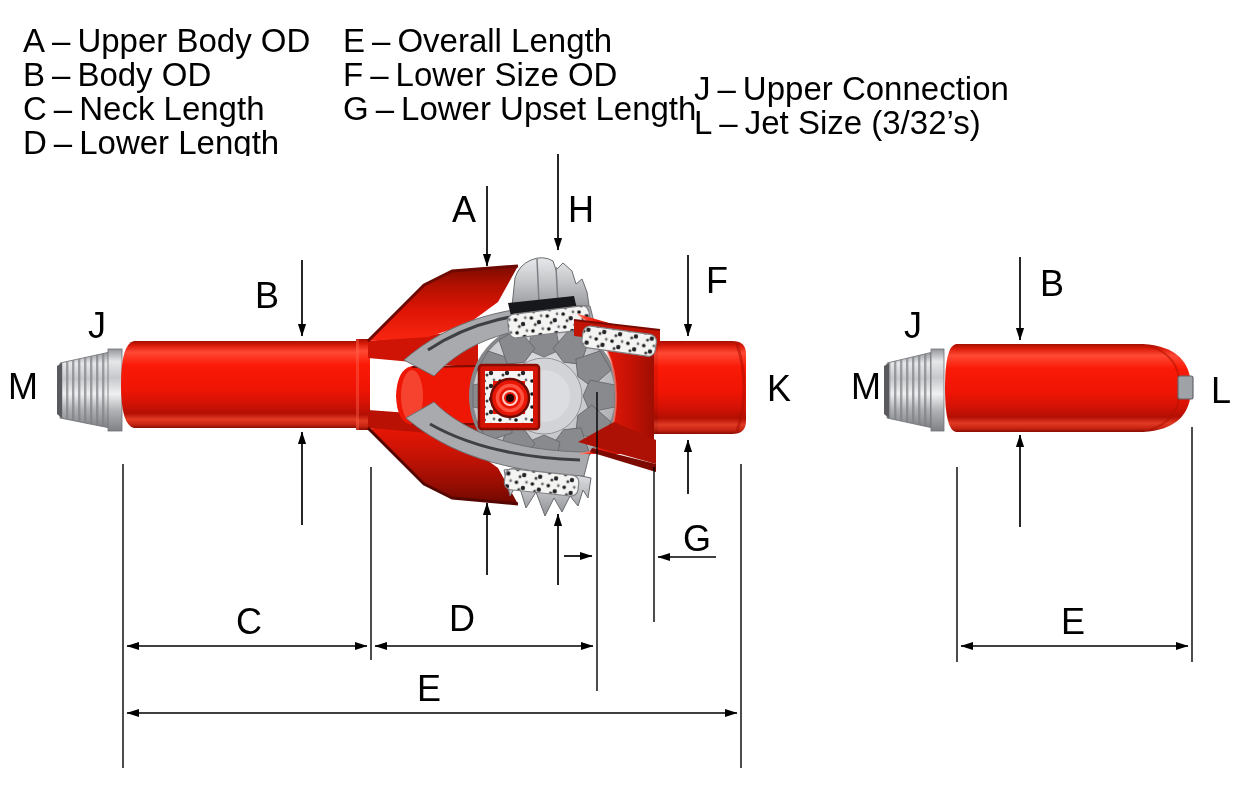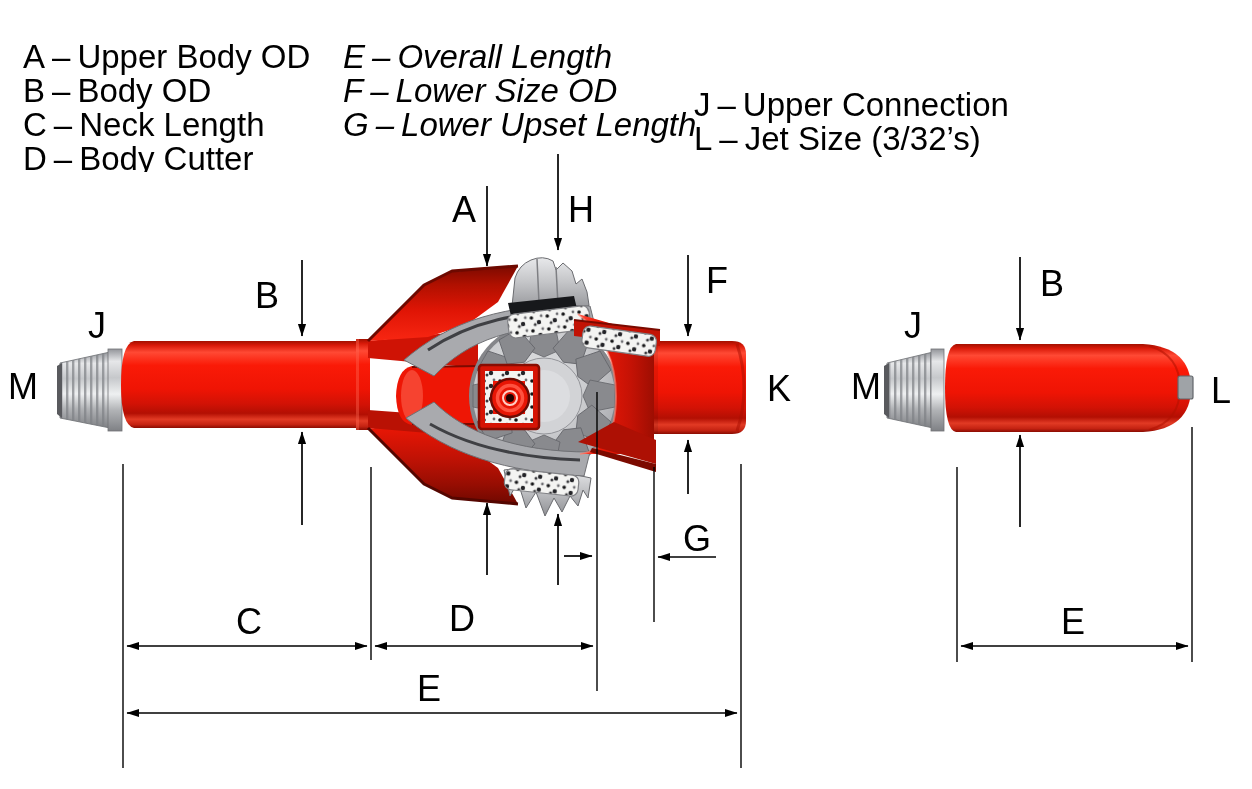--- a/index.html
+++ b/index.html
@@ -1,22 +1,22 @@
 <!DOCTYPE html>
 <html style="--background: #ffffff; --line-color: #000000; --tool-red: #ee1605; --tool-red-dark: #8a0c02; --tool-red-bright: #ff4934; --steel-light: #e8e9eb; --steel-mid: #b3b4b8; --steel-dark: #6e6f73; --carbide-white: #f4f4f2; --jet-gray: #9fa3a7;"><head>
 <meta charset="utf-8">
 <style>
   html,body{margin:0;padding:0;}
   body{width:1252px;height:789px;background:var(--background,#fff);font-family:"Liberation Sans",sans-serif;}
   .stage{position:relative;width:1252px;height:789px;overflow:hidden;background:var(--background,#fff);}
   .diagram-svg{position:absolute;left:0;top:0;}
-  .legend{position:absolute;left:0;top:16px;width:1081px;height:156px;overflow:hidden;color:var(--line-color,#000);}
+  .legend{position:absolute;left:0;top:0;width:1081px;height:156px;overflow:hidden;color:var(--line-color,#000);}
   .lg-col{position:absolute;top:24px;white-space:nowrap;}
   .lg-col-1{left:23px;}
-  .lg-col-2{left:343px;font-style:italic;}
+  .lg-col-2{left:343px;}
   .lg-col-3{left:694px;margin-top:48px;}
   .lg-row{display:block;height:34px;line-height:34px;font-size:33px;}
   .lg-dash{margin:0 7px;}
   .dim{stroke:var(--line-color,#000);stroke-width:1.7;fill:none;}
   .ext{stroke:var(--line-color,#000);stroke-width:1.4;fill:none;}
   .callout{font-family:"Liberation Sans",sans-serif;font-size:36px;fill:var(--line-color,#000);}
   .mid{text-anchor:middle;}
 </style>
 </head>
 <body>
@@ -252,21 +252,21 @@
     <text class="callout mid" x="1221" y="403">L</text>
     <text class="callout mid" x="1073" y="634">E</text>
   </g>
 </svg>
 
 <div class="legend">
   <div class="lg-col lg-col-1">
     <span class="lg-row"><span>A</span><span class="lg-dash">–</span><span>Upper Body OD</span></span>
     <span class="lg-row"><span>B</span><span class="lg-dash">–</span><span>Body OD</span></span>
     <span class="lg-row"><span>C</span><span class="lg-dash">–</span><span>Neck Length</span></span>
-    <span class="lg-row"><span>D</span><span class="lg-dash">–</span><span>Body Cutter</span></span>
+    <span class="lg-row"><span>D</span><span class="lg-dash">–</span><span>Lower Length</span></span>
   </div>
   <div class="lg-col lg-col-2">
     <span class="lg-row"><span>E</span><span class="lg-dash">–</span><span>Overall Length</span></span>
     <span class="lg-row"><span>F</span><span class="lg-dash">–</span><span>Lower Size OD</span></span>
     <span class="lg-row"><span>G</span><span class="lg-dash">–</span><span>Lower Upset Length</span></span>
   </div>
   <div class="lg-col lg-col-3">
     <span class="lg-row"><span>J</span><span class="lg-dash">–</span><span>Upper Connection</span></span>
     <span class="lg-row"><span>L</span><span class="lg-dash">–</span><span>Jet Size (3/32’s)</span></span>
   </div>

